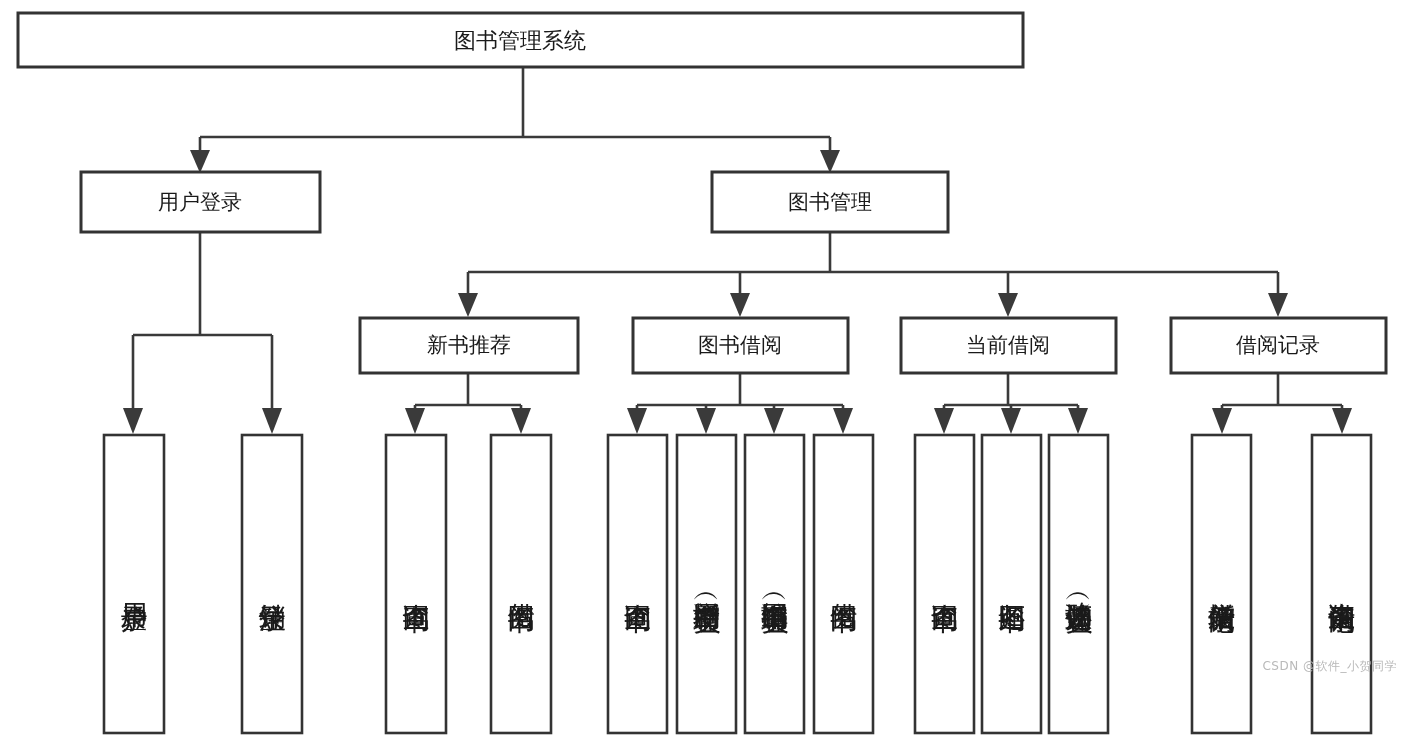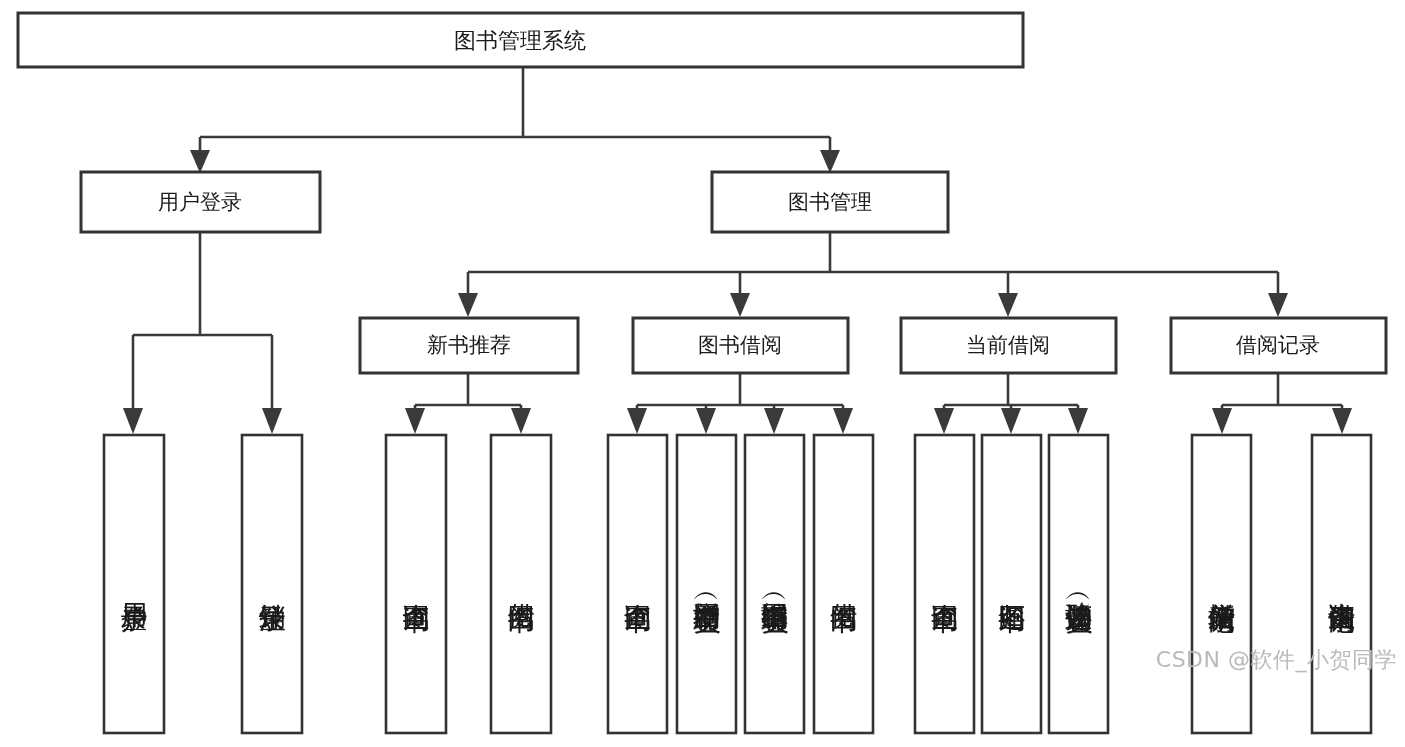--- a/index.html
+++ b/index.html
@@ -73,21 +73,21 @@
     align-items: center;
     justify-content: center;
     white-space: nowrap;
     pointer-events: none;
   }
   #watermark {
     position: absolute;
     right: 8px;
     bottom: 4px;
     font-family: "DejaVu Sans", "Liberation Sans", sans-serif;
-    font-size: 22px;
+    font-size: 12px;
     color: #b9b9b9;
     letter-spacing: 0.5px;
     white-space: nowrap;
   }
 </style>
 </head>
 <body>
 
 <div id="diagram-root">
 

